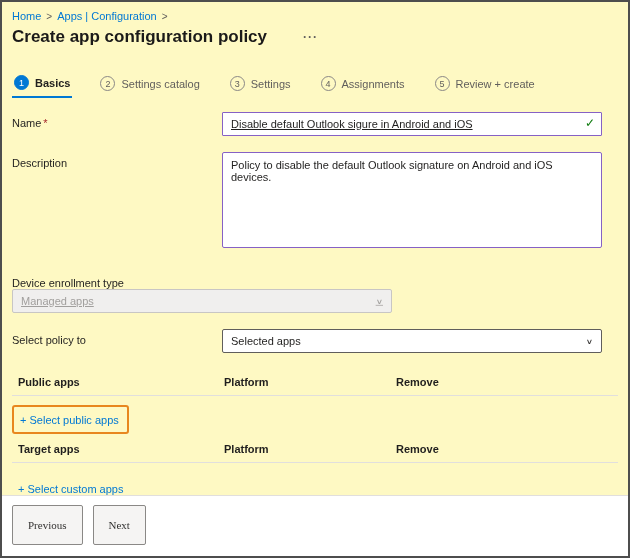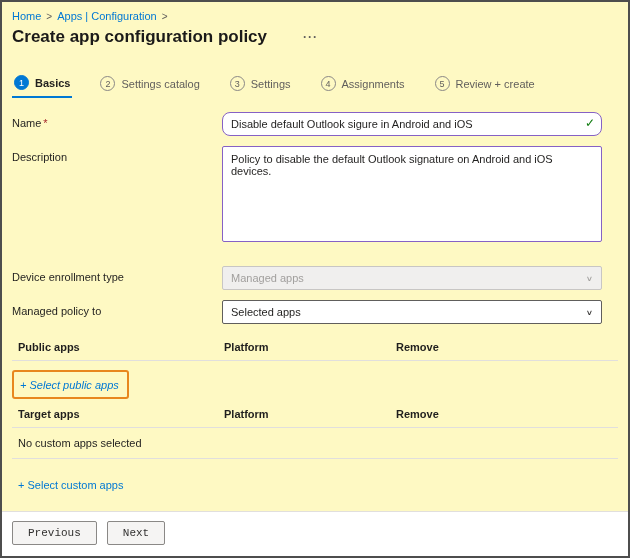--- a/index.html
+++ b/index.html
@@ -20,62 +20,62 @@
   .tabs { display: flex; gap: 26px; margin-top: 28px; }
   .step { display: flex; align-items: center; gap: 6px; font-size: 11px; color: #605e5c; padding: 0 2px 6px 2px; cursor: pointer; }
   .circle {
     width: 15px; height: 15px; border-radius: 50%; border: 1px solid #8a8886;
     display: flex; align-items: center; justify-content: center; font-size: 9px; color: #605e5c; flex: none;
   }
   .step.active { border-bottom: 2px solid #0078d4; color: #201f1e; font-weight: 700; }
   .step.active .circle { background: #0078d4; border-color: #0078d4; color: #fff; font-weight: 400; }
   
   .form { margin-top: 14px; }
-  .row { display: flex; margin-bottom: 10px; }
+  .row { display: flex; margin-bottom: 16px; }
   .row .lbl { width: 210px; font-size: 11px; color: #201f1e; padding-top: 5px; flex: none; }
   .req { color: #a4262c; margin-left: 2px; }
   .field { position: relative; width: 380px; }
   input.text {
-    width: 100%; height: 24px; border: 1px solid #8661c5; border-radius: 8px;
-    font-size: 11px; padding: 0 24px 0 8px; color: #201f1e; font-family: inherit; outline: none;
+    width: 100%; height: 24px; border: 1px solid #8661c5; border-radius: 1px;
+    font-size: 11px; padding: 0 24px 0 8px; color: #201f1e; font-family: inherit; outline: none; text-decoration: underline;
   }
   .check { position: absolute; right: 7px; top: 4px; color: #107c10; font-size: 12px; }
   textarea.text {
     width: 100%; height: 96px; border: 1px solid #8661c5; border-radius: 2px;
     font-size: 11px; padding: 6px 8px; color: #201f1e; font-family: inherit; resize: none; outline: none;
   }
-  .gap-lg { margin-top: 20px; }
+  .gap-lg { margin-top: 20px; flex-direction: column; }
   .dropdown {
     width: 380px; height: 24px; border: 1px solid #605e5c; border-radius: 2px; background: #fff;
     display: flex; align-items: center; justify-content: space-between; padding: 0 8px;
     font-size: 11px; color: #201f1e; cursor: pointer;
   }
-  .dropdown.disabled { background: #f0efee; border-color: #c8c6c4; color: #a19f9d; cursor: default; }
+  .dropdown.disabled { background: #f0efee; border-color: #c8c6c4; color: #a19f9d; cursor: default; text-decoration: underline; }
   .chev { font-size: 10px; color: #323130; transform: scaleY(0.75); }
   .dropdown.disabled .chev { color: #a19f9d; }
   
   .app-table { margin-top: 8px; }
   .thead {
     display: grid; grid-template-columns: 206px 172px 1fr;
     font-size: 11px; font-weight: 700; color: #201f1e;
     padding: 7px 0 7px 6px; border-bottom: 1px solid #e1dfdd;
   }
   .trow { font-size: 11px; color: #201f1e; padding: 9px 0 9px 6px; border-bottom: 1px solid #e1dfdd; }
   .link { color: #0078d4; font-size: 11px; text-decoration: none; cursor: pointer; }
-  .annot-wrap { margin: 9px 0 0 0; font-style: italic; }
+  .annot-wrap { margin: 9px 0 0 0; }
   .annot { display: inline-block; border: 2px solid #e8871e; border-radius: 3px; padding: 3px 8px 4px 6px; }
   .custom-link-wrap { margin: 16px 0 0 6px; }
   
   .footer {
     position: absolute; left: 0; right: 0; bottom: 0; background: #fff;
     border-top: 1px solid #e1dfdd; padding: 9px 10px 11px; display: flex; gap: 10px;
   }
   .btn {
-    font-size: 11px; font-family: Liberation Mono, monospace; color: #323130; background: #f5f4f3;
-    border: 1px solid #8a8886; border-radius: 2px; padding: 5px 15px; cursor: pointer;
+    font-size: 11px; font-family: Liberation Serif, serif; color: #323130; background: #f5f4f3;
+    border: 1px solid #8a8886; border-radius: 2px; padding: 13px 15px; cursor: pointer;
   }
 </style>
 </head>
 <body>
 
 <div class="frame">
 
   <div class="breadcrumb">
     <a>Home</a>
     <span class="sep">&gt;</span>
@@ -132,21 +132,21 @@
 
     <div class="row gap-lg">
       <div class="lbl">Device enrollment type</div>
       <div class="dropdown disabled">
         <span>Managed apps</span>
         <span class="chev">∨</span>
       </div>
     </div>
 
     <div class="row">
-      <div class="lbl">Managed policy to</div>
+      <div class="lbl">Select policy to</div>
       <div class="dropdown">
         <span>Selected apps</span>
         <span class="chev">∨</span>
       </div>
     </div>
 
   </div>
 
   <div class="app-table">
     <div class="thead">
@@ -161,23 +161,20 @@
       <a class="link">+ Select public apps</a>
     </span>
   </div>
 
   <div class="app-table" style="margin-top:2px;">
     <div class="thead">
       <span>Target apps</span>
       <span>Platform</span>
       <span>Remove</span>
     </div>
-    <div class="trow">
-      <span>No custom apps selected</span>
-    </div>
   </div>
 
   <div class="custom-link-wrap">
     <a class="link">+ Select custom apps</a>
   </div>
 
   <div class="footer">
     <button class="btn">Previous</button>
     <button class="btn">Next</button>
   </div>

